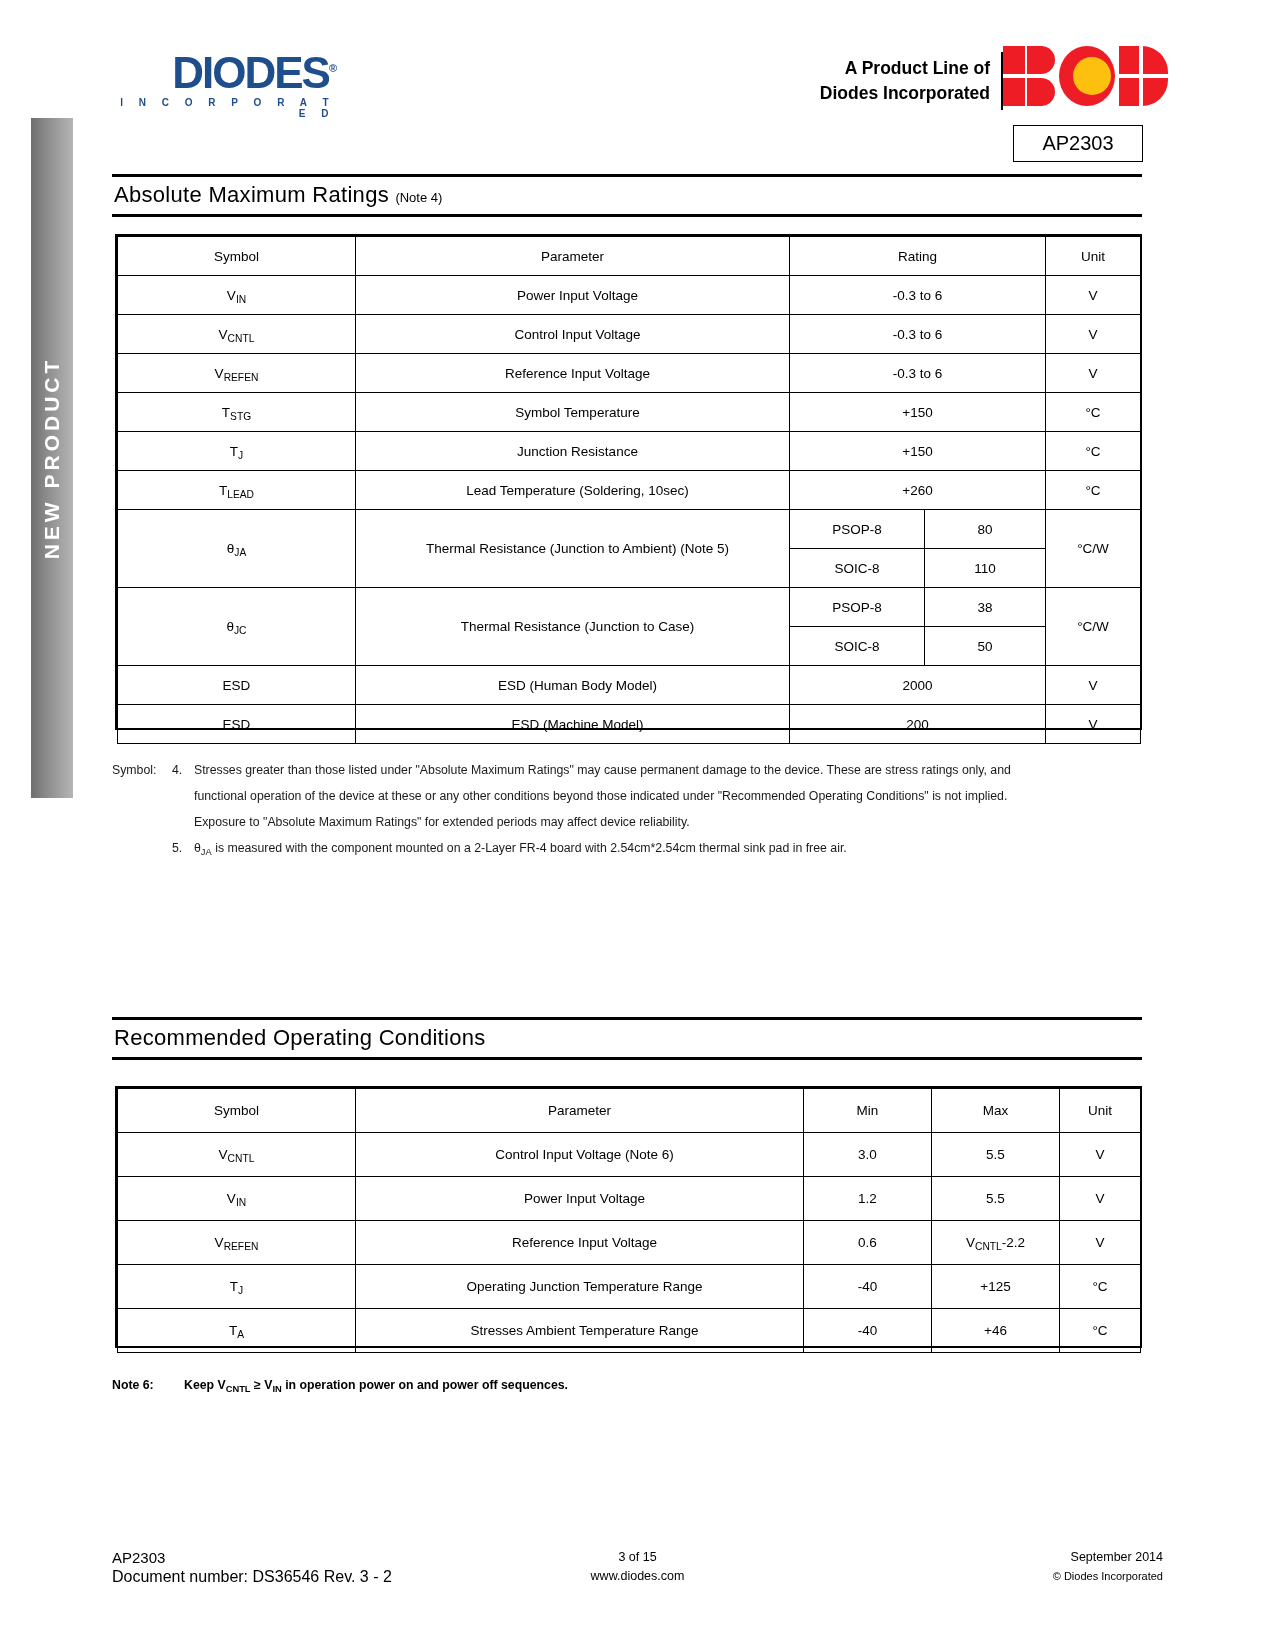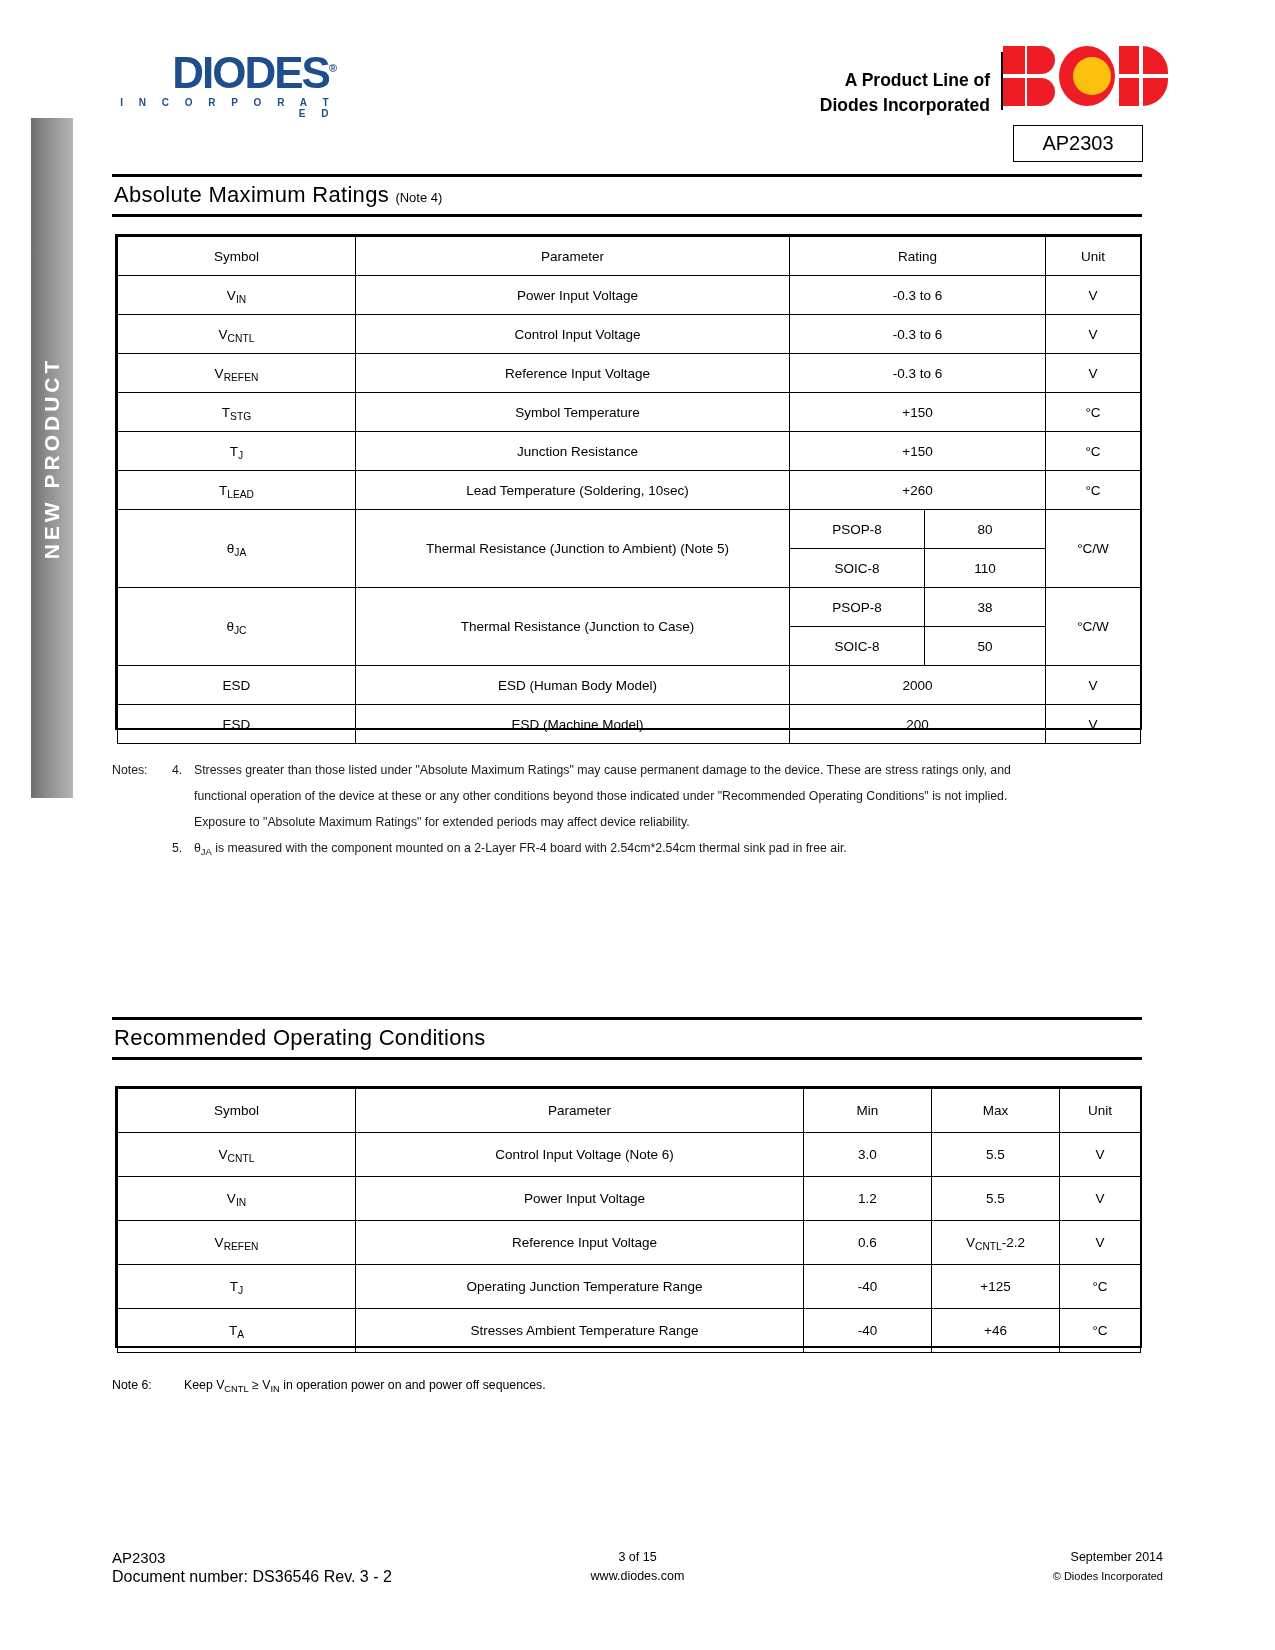--- a/index.html
+++ b/index.html
@@ -83,21 +83,20 @@
 
   .product-line {
     position: absolute;
     right: 285px;
     top: 56px;
     text-align: right;
     font-size: 17.5px;
     line-height: 25px;
     font-weight: bold;
     color: #000;
-    margin-top: 12px;
   }
   .pl-divider {
     position: absolute;
     right: 272px;
     top: 52px;
     width: 2px;
     height: 58px;
     background: #000;
   }
 
@@ -366,21 +365,21 @@
           <td class="l">ESD (Machine Model)</td>
           <td class="c" colspan="2">200</td>
           <td class="c">V</td>
         </tr>
       </tbody>
     </table>
   </div>
 
   <div class="notes" style="top:757px;">
     <div class="notes-row">
-      <div class="notes-label">Notes:</div>
+      <div class="notes-label">Symbol:</div>
       <div class="notes-num">4.</div>
       <div class="notes-body">Stresses greater than those listed under "Absolute Maximum Ratings" may cause permanent damage to the device. These are stress ratings only, and</div>
     </div>
     <div class="notes-indent">functional operation of the device at these or any other conditions beyond those indicated under "Recommended Operating Conditions" is not implied.</div>
     <div class="notes-indent">Exposure to "Absolute Maximum Ratings" for extended periods may affect device reliability.</div>
     <div class="notes-row" style="margin-left:60px;">
       <div class="notes-num">5.</div>
       <div><span>θ</span><sub>JA</sub><span> is measured with the component mounted on a 2-Layer FR-4 board with 2.54cm*2.54cm thermal sink pad in free air.</span></div>
     </div>
   </div>
@@ -442,21 +441,21 @@
           <td class="c" style="height:43px;"><span>T</span><sub>A</sub></td>
           <td class="l">Stresses Ambient Temperature Range</td>
           <td class="c">-40</td>
           <td class="c"><span>+46</span><sub></sub><span></span></td>
           <td class="c">°C</td>
         </tr>
       </tbody>
     </table>
   </div>
 
-  <div class="note6" style="top:1378px;">
+  <div class="note6" style="top:1378px;font-weight:bold;">
     <div class="lbl">Note 6:</div>
     <div><span>Keep V</span><sub>CNTL</sub><span> ≥ V</span><sub>IN</sub><span> in operation power on and power off sequences.</span></div>
   </div>
 
   <div class="footer">
     <div class="left">
       <div class="big">AP2303</div>
       <div class="small">Document number: DS36546  Rev. 3 - 2</div>
     </div>
     <div class="center">

